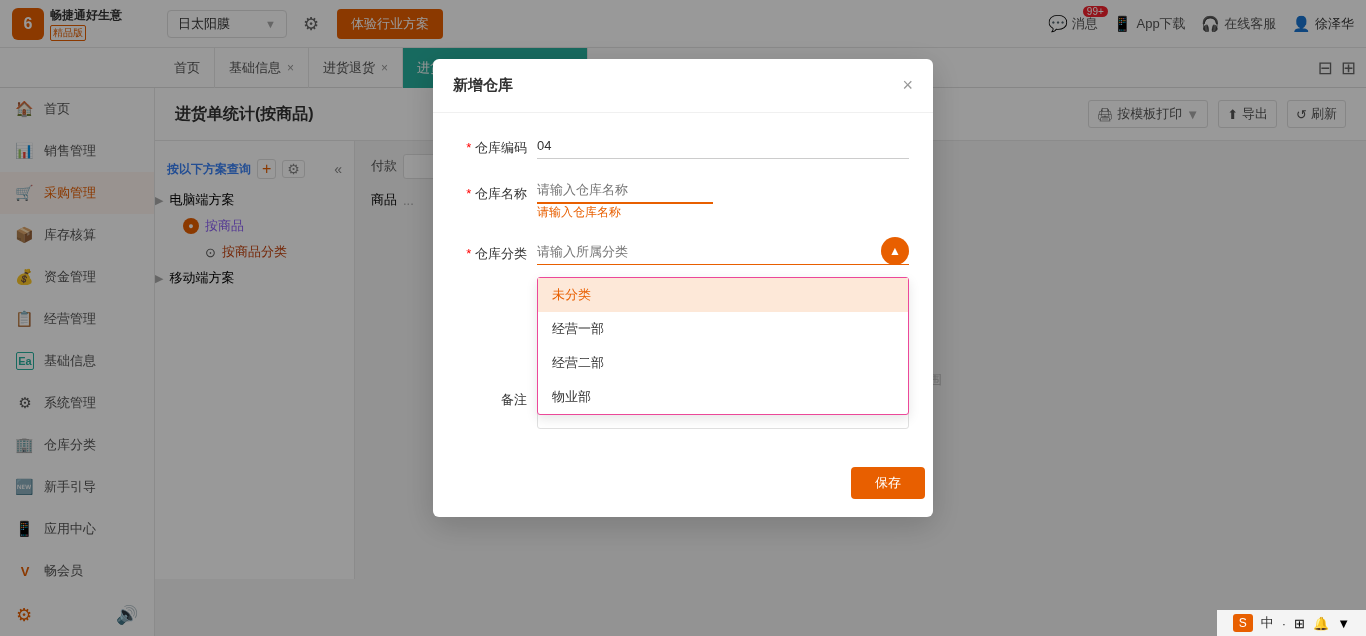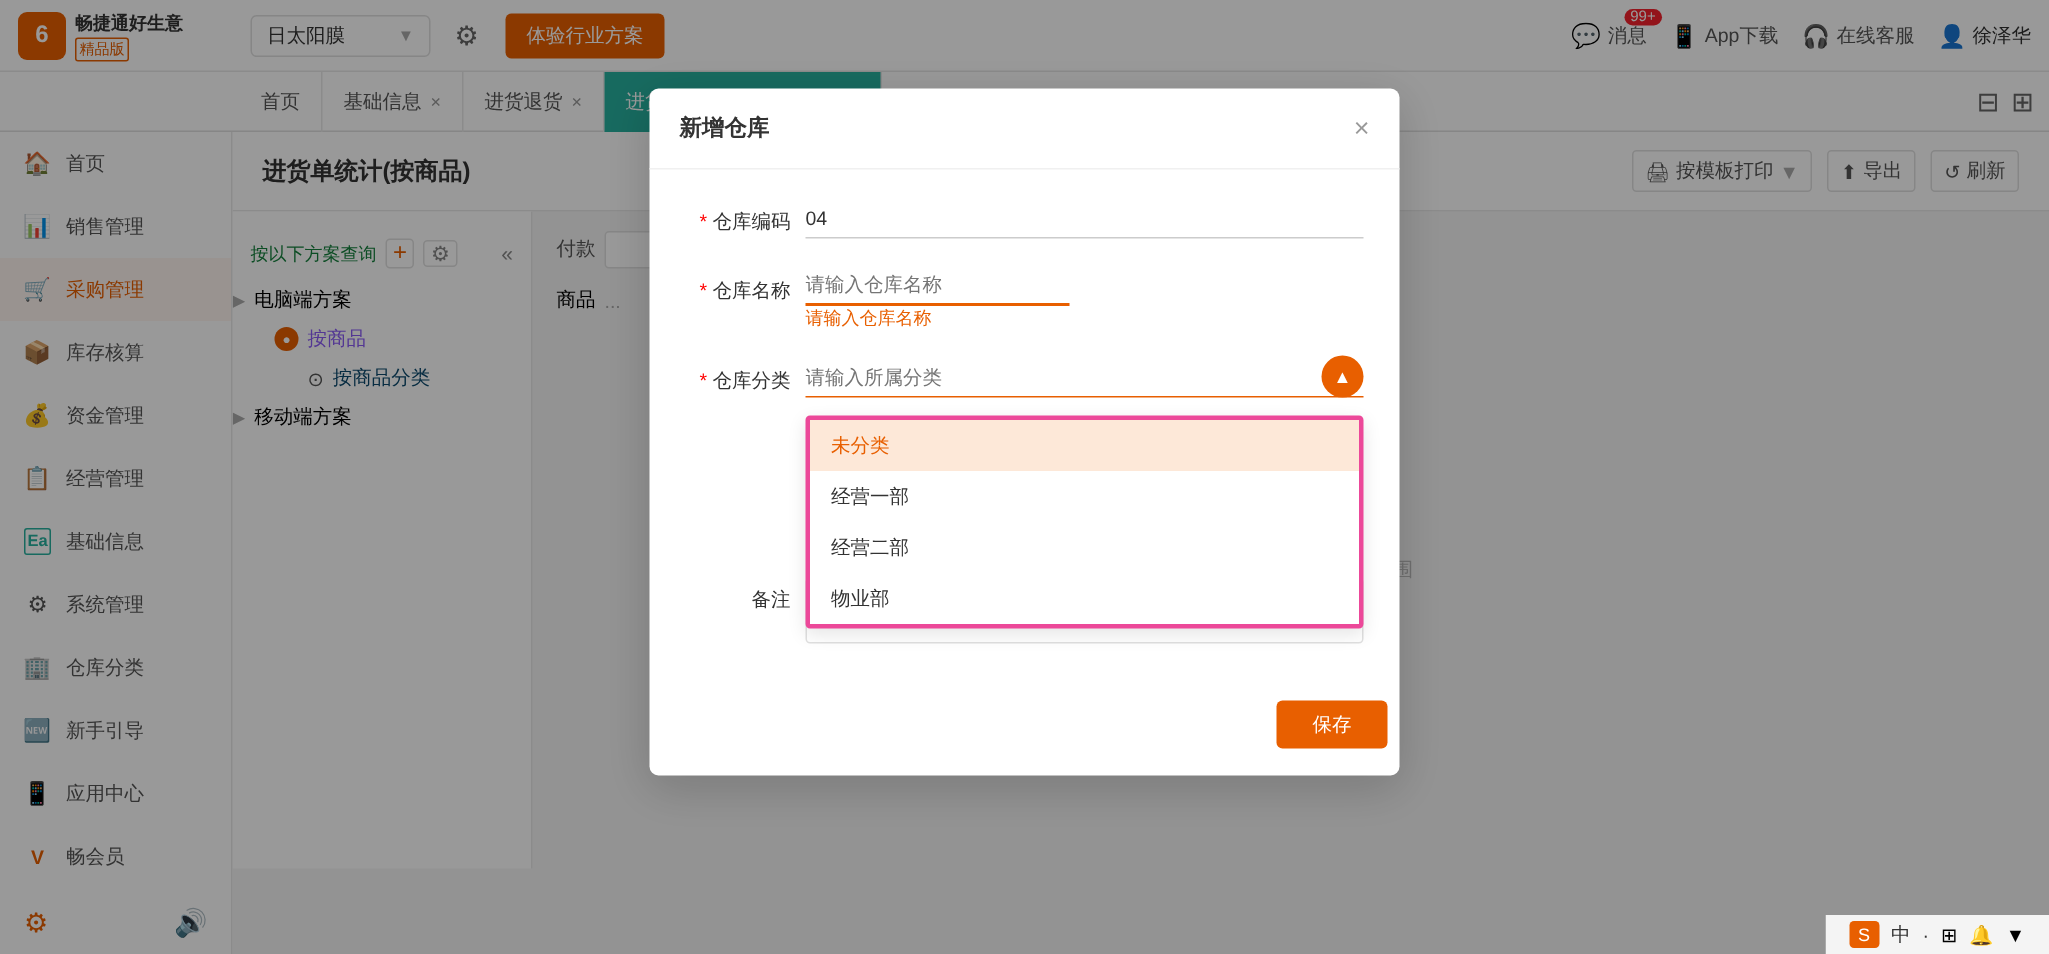--- a/index.html
+++ b/index.html
@@ -130,21 +130,21 @@
     }
     .scheme-tree { font-size: 13px; }
     .tree-item { display: flex; align-items: center; gap: 6px; padding: 4px 0; cursor: pointer; }
     .tree-arrow { color: #aaa; font-size: 11px; }
     .tree-icon-orange {
       width: 16px; height: 16px;
       background: #e85f00; border-radius: 50%;
       display: flex; align-items: center; justify-content: center;
       color: #fff; font-size: 9px;
     }
-    .tree-label { color: #0c4a6e; }
+    .tree-label { color: #c2410c; }
     .tree-label.active { color: #8b5cf6; }
     .tree-child { padding-left: 28px; }
 
     
     .modal-overlay {
       position: absolute; top: 0; left: 0; right: 0; bottom: 0;
       background: rgba(0,0,0,0.4); z-index: 100;
       display: flex; align-items: center; justify-content: center;
     }
 
@@ -189,21 +189,21 @@
       display: flex; align-items: center; justify-content: center;
       color: #fff; cursor: pointer; flex-shrink: 0;
       position: absolute; right: 0; top: -2px;
     }
 
     
     .dropdown-list {
       position: absolute;
       top: 100%; left: 0; right: 0;
       background: #fff;
-      border: 3px solid #ec4899;
+      border: 1px solid #ec4899;
       border-radius: 3px;
       box-shadow: 0 4px 12px rgba(0,0,0,0.1);
       z-index: 200;
       margin-top: 4px;
     }
     .dropdown-option {
       padding: 8px 14px; cursor: pointer; font-size: 13px; color: #333;
     }
     .dropdown-option.selected { background: #fde8d8; color: #e85f00; }
 
@@ -388,21 +388,21 @@
           <span>↺</span>
           <span>刷新</span>
         </div>
       </div>
     </div>
 
     <div class="content-body">
 
       <div class="left-filter-panel">
         <div style="display:flex;align-items:center;padding:8px 12px;gap:6px;">
-          <span style="font-size:12px;color:#15803d;font-weight:normal;">按以下方案查询</span>
+          <span style="font-size:12px;color:#3b82f6;font-weight:bold;">按以下方案查询</span>
           <span style="color:#e85f00;cursor:pointer;font-size:16px;border:1px solid #e0e0e0;border-radius:3px;padding:0 4px;">+</span>
           <span style="color:#888;cursor:pointer;font-size:14px;border:1px solid #e0e0e0;border-radius:3px;padding:0 4px;">⚙</span>
           <span style="color:#888;cursor:pointer;font-size:14px;margin-left:auto;">«</span>
         </div>
 
         <div class="scheme-tree">
           <div class="tree-item">
             <span class="tree-arrow">▶</span>
             <span>电脑端方案</span>
           </div>

